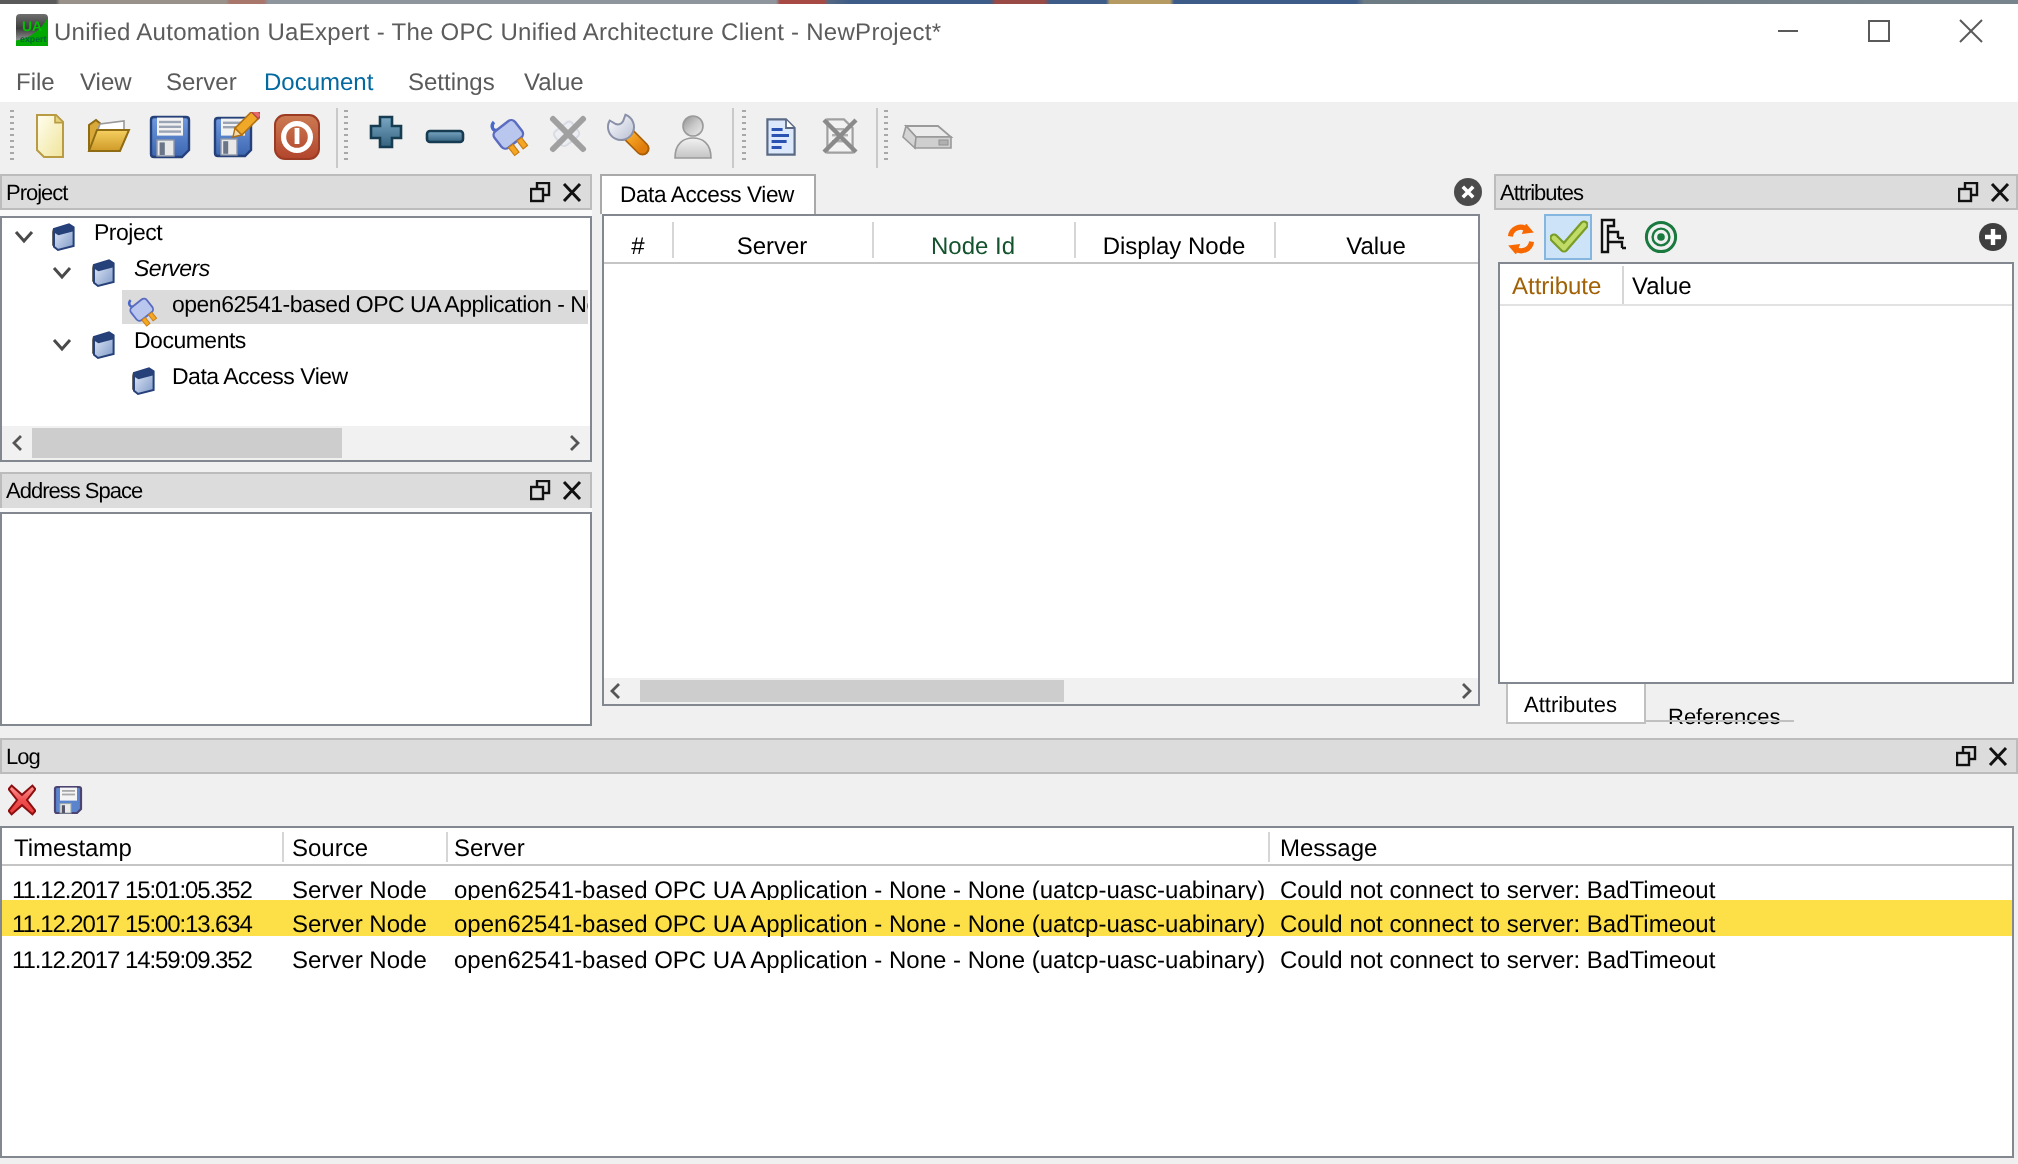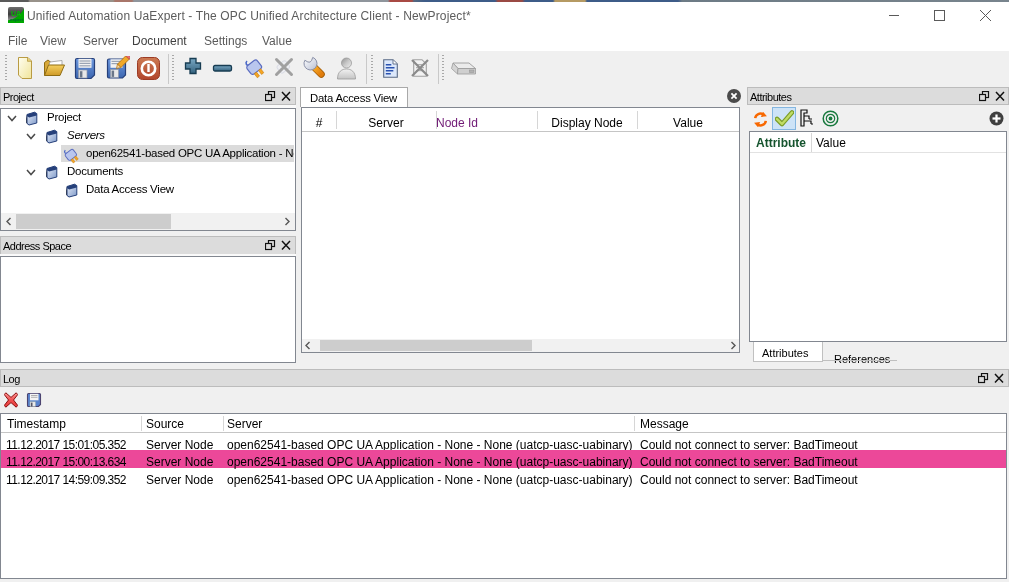--- a/index.html
+++ b/index.html
@@ -38,21 +38,21 @@
   <line x1="5" y1="10.5" x2="15" y2="10.5" stroke="#5a5a5a" stroke-width="1"></line>
   <rect x="50.5" y="5.5" width="10" height="10" fill="none" stroke="#5a5a5a" stroke-width="1"></rect>
   <line x1="96" y1="5" x2="107" y2="16" stroke="#5a5a5a" stroke-width="1"></line>
   <line x1="107" y1="5" x2="96" y2="16" stroke="#5a5a5a" stroke-width="1"></line>
 </svg>
 
 <div class="abs" style="left:0;top:30px;width:1009px;height:21px;background:#ffffff;"></div>
 <div class="abs" style="top:34px;left:8px;font-size:12px;color:#5a5a5a;">File</div>
 <div class="abs" style="top:34px;left:40px;font-size:12px;color:#5a5a5a;">View</div>
 <div class="abs" style="top:34px;left:83px;font-size:12px;color:#5a5a5a;">Server</div>
-<div class="abs" style="top:34px;left:132px;font-size:12px;color:#404040;">Document</div>
+<div class="abs" style="top:34px;left:132px;font-size:12px;color:#0369a1;">Document</div>
 <div class="abs" style="top:34px;left:204px;font-size:12px;color:#5a5a5a;">Settings</div>
 <div class="abs" style="top:34px;left:262px;font-size:12px;color:#5a5a5a;">Value</div>
 
 <div class="abs" style="left:0;top:51px;width:1009px;height:36px;background:#f0f0f0;box-sizing:border-box;"></div>
 <div id="toolbaricons">
 
 <div class="abs" style="left:5px;top:55px;width:2px;height:27px;background:repeating-linear-gradient(to bottom,#a8a8a8 0 1px,transparent 1px 3px);"></div>
 <div class="abs" style="left:168px;top:54px;width:1px;height:30px;background:#c9c9c9;"></div>
 <div class="abs" style="left:172px;top:55px;width:2px;height:27px;background:repeating-linear-gradient(to bottom,#a8a8a8 0 1px,transparent 1px 3px);"></div>
 <div class="abs" style="left:366px;top:54px;width:1px;height:30px;background:#c9c9c9;"></div>
@@ -315,21 +315,21 @@
 </svg>
 <div class="white" style="left:301px;top:107px;width:439px;height:246px;"></div>
 
 <div class="abs" style="left:302px;top:108px;width:437px;height:24px;background:#fff;border-bottom:1px solid #c5c5c5;box-sizing:border-box;"></div>
 <div class="abs" style="left:336px;top:111px;width:1px;height:18px;background:#d6d6d6;"></div>
 <div class="abs" style="left:436px;top:111px;width:1px;height:18px;background:#d6d6d6;"></div>
 <div class="abs" style="left:537px;top:111px;width:1px;height:18px;background:#d6d6d6;"></div>
 <div class="abs" style="left:637px;top:111px;width:1px;height:18px;background:#d6d6d6;"></div>
 <div class="abs" style="left:302px;top:116px;width:34px;text-align:center;font-size:12px;color:#000;">#</div>
 <div class="abs" style="left:336px;top:116px;width:100px;text-align:center;font-size:12px;color:#000;">Server</div>
-<div class="abs" style="left:436px;top:116px;width:101px;text-align:left;font-size:12px;color:#701a75;">Node Id</div>
+<div class="abs" style="left:436px;top:116px;width:101px;text-align:center;font-size:12px;color:#14532d;">Node Id</div>
 <div class="abs" style="left:537px;top:116px;width:100px;text-align:center;font-size:12px;color:#000;">Display Node</div>
 <div class="abs" style="left:637px;top:116px;width:102px;text-align:center;font-size:12px;color:#000;">Value</div>
 
 <div class="abs" style="left:302px;top:339px;width:437px;height:13px;background:#f1f1f1;"></div>
 <div class="abs" style="left:320px;top:340px;width:212px;height:11px;background:#cdcdcd;"></div>
 <svg class="abs" style="left:304px;top:341px;" width="8" height="9" viewBox="0 0 8 9">
     <path d="M5.5,1 L2,4.5 L5.5,8" fill="none" stroke="#555" stroke-width="1.4"></path>
   </svg>
 <svg class="abs" style="left:729px;top:341px;" width="8" height="9" viewBox="0 0 8 9">
     <path d="M2.5,1 L6,4.5 L2.5,8" fill="none" stroke="#555" stroke-width="1.4"></path>
@@ -364,21 +364,21 @@
   <circle cx="8.5" cy="8.5" r="1.9" fill="#19793e"></circle>
 </svg>
 
 <svg class="abs" style="left:989px;top:111px;" width="15" height="15" viewBox="0 0 15 15">
   <circle cx="7.5" cy="7.5" r="7" fill="#3f3f3f"></circle>
   <rect x="3.5" y="6.4" width="8" height="2.2" fill="#fff"></rect>
   <rect x="6.4" y="3.5" width="2.2" height="8" fill="#fff"></rect>
 </svg>
 </div>
 <div class="white" style="left:749px;top:131px;width:258px;height:211px;"></div>
-<div class="abs" style="left:756px;top:136px;font-size:12px;color:#14532d;font-weight:bold;">Attribute</div>
+<div class="abs" style="left:756px;top:136px;font-size:12px;color:#a16207;">Attribute</div>
 <div class="abs" style="left:811px;top:133px;width:1px;height:19px;background:#d6d6d6;"></div>
 <div class="abs" style="left:816px;top:136px;font-size:12px;color:#000;">Value</div>
 <div class="abs" style="left:750px;top:152px;width:256px;height:1px;background:#e2e2e2;"></div>
 
 <div class="abs" style="left:753px;top:342px;width:70px;height:20px;background:#fff;border:1px solid #c0c0c0;border-top:none;box-sizing:border-box;"></div>
 <div class="abs" style="left:762px;top:347px;font-size:11px;color:#000;">Attributes</div>
 <div class="abs" style="left:834px;top:353px;font-size:11px;color:#000;">References</div>
 <div class="abs" style="left:823px;top:360px;width:74px;height:1px;background:#c0c0c0;"></div>
 
 <div class="hdr" style="top:369px;width:1009px;height:18px;">
@@ -415,21 +415,21 @@
 <div class="abs" style="left:227px;top:417px;font-size:12px;color:#000;">Server</div>
 <div class="abs" style="left:640px;top:417px;font-size:12px;color:#000;">Message</div>
 
 <div id="logrows" style="position:absolute;left:1px;top:433px;width:1005px;font-size:12px;color:#000;">
   <div style="position:relative;height:17px;">
     <span style="position:absolute;left:5px;top:5px;" class="ts">11.12.2017 15:01:05.352</span>
     <span style="position:absolute;left:145px;top:5px;">Server Node</span>
     <span style="position:absolute;left:226px;top:5px;">open62541-based OPC UA Application - None - None (uatcp-uasc-uabinary)</span>
     <span style="position:absolute;left:639px;top:5px;">Could not connect to server: BadTimeout</span>
   </div>
-  <div style="position:relative;height:18px;background:#ec4899;">
+  <div style="position:relative;height:18px;background:#fde047;">
     <span style="position:absolute;left:5px;top:5px;" class="ts">11.12.2017 15:00:13.634</span>
     <span style="position:absolute;left:145px;top:5px;">Server Node</span>
     <span style="position:absolute;left:226px;top:5px;">open62541-based OPC UA Application - None - None (uatcp-uasc-uabinary)</span>
     <span style="position:absolute;left:639px;top:5px;">Could not connect to server: BadTimeout</span>
   </div>
   <div style="position:relative;height:17px;">
     <span style="position:absolute;left:5px;top:5px;" class="ts">11.12.2017 14:59:09.352</span>
     <span style="position:absolute;left:145px;top:5px;">Server Node</span>
     <span style="position:absolute;left:226px;top:5px;">open62541-based OPC UA Application - None - None (uatcp-uasc-uabinary)</span>
     <span style="position:absolute;left:639px;top:5px;">Could not connect to server: BadTimeout</span>

